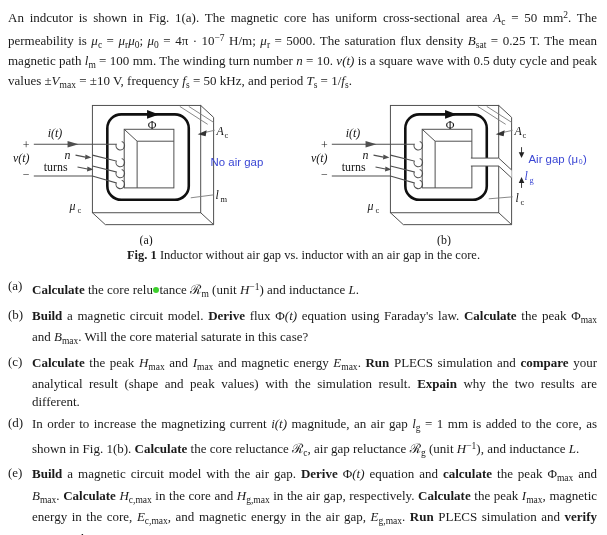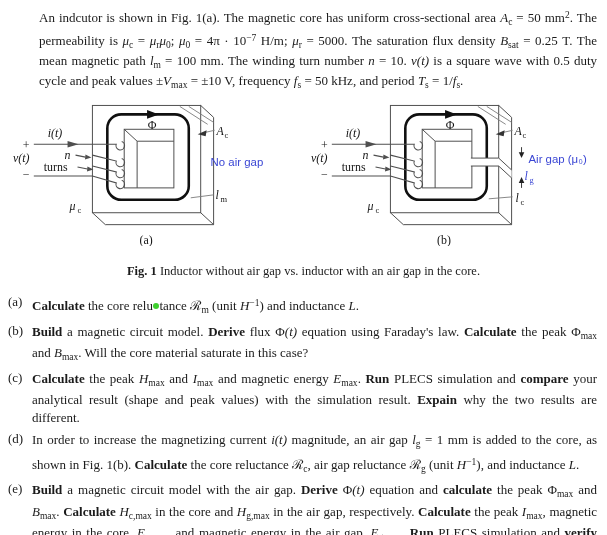--- a/index.html
+++ b/index.html
@@ -1,22 +1,22 @@
 <!DOCTYPE html>
 <html style="--accent: #3a46d4;"><head>
 <meta charset="utf-8">
 <style>
   html,body{margin:0;padding:0;}
   body{
     width:607px;height:535px;overflow:hidden;background:#ffffff;color:#1b1b1b;
     font-family:"Liberation Serif","DejaVu Serif",serif;
   }
-  .para{font-size:13px;line-height:16.6px;text-align:justify;padding:7px 10px 0 8px;margin-left:31px;}
+  .para{font-size:13px;line-height:16.6px;text-align:justify;padding:7px 10px 0 8px;}
   .figrow{display:flex;padding-left:6px;margin-top:5px;}
-  .figcaption{text-align:center;font-size:12.5px;margin-top:18px;}
+  .figcaption{text-align:center;font-size:12.5px;margin-top:2px;}
   .qlist{margin-top:15px;padding:0 10px 0 8px;}
   .q{display:flex;margin-bottom:4px;}
   .qlabel{width:24px;flex:none;font-size:13px;}
   .qbody{flex:1;font-size:13px;line-height:18px;text-align:justify;}
   .b{font-weight:700;}
   .i{font-style:italic;}
   .sb{font-size:9.5px;vertical-align:-2.5px;}
   .sp{font-size:9.5px;vertical-align:4px;}
   .gdot{display:inline-block;width:6.5px;height:6.5px;border-radius:50%;vertical-align:1px;}
   

